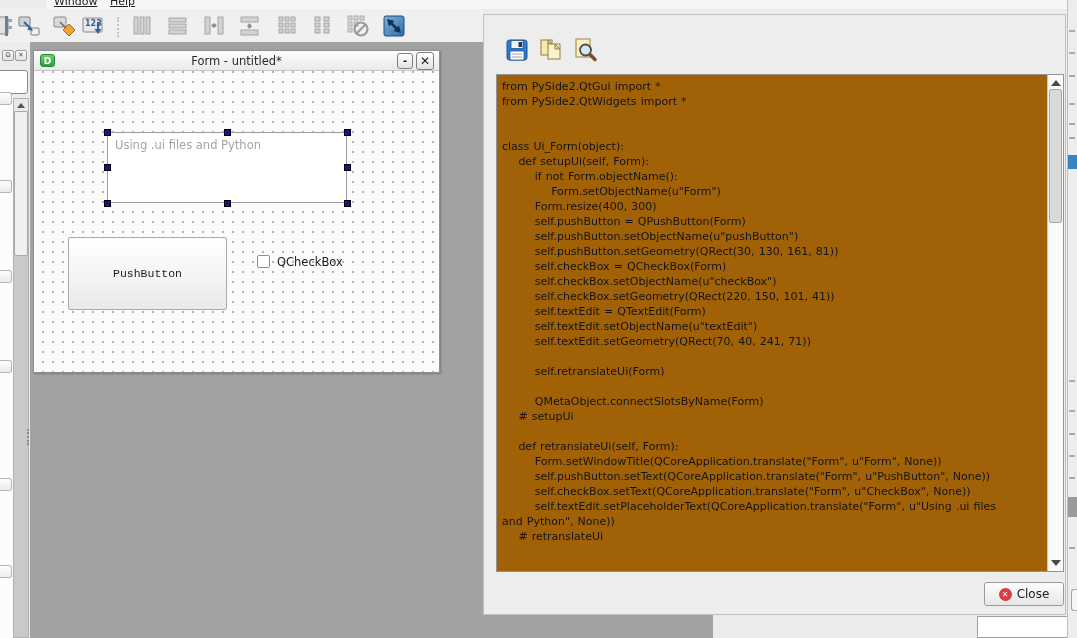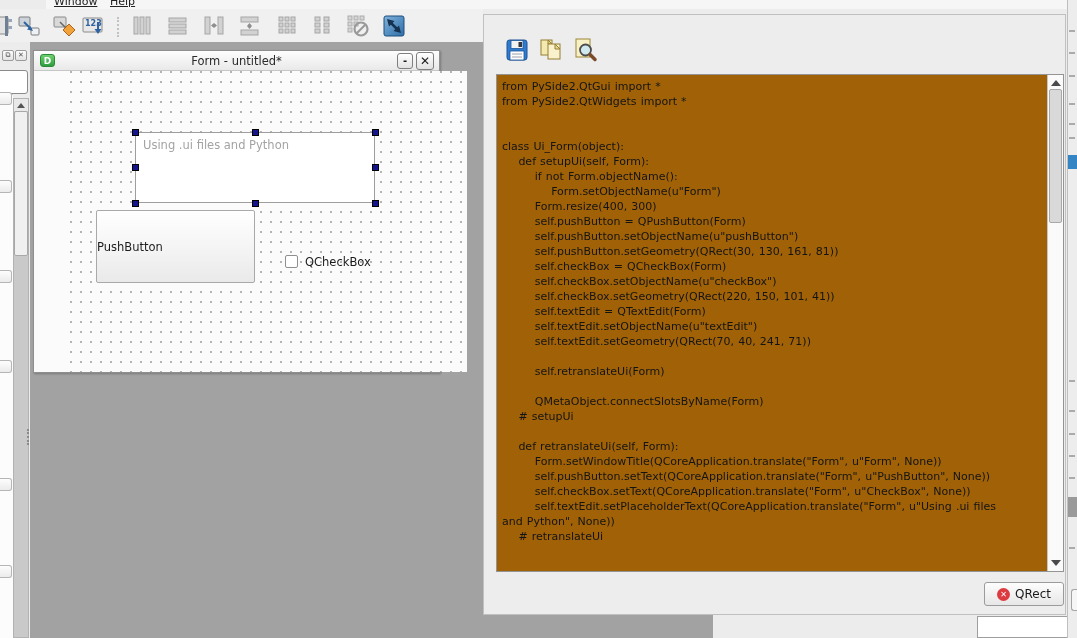--- a/index.html
+++ b/index.html
@@ -33,25 +33,25 @@
 
   
   .form-win { position:absolute; left:33px; top:50px; width:407px; height:323px; background:#fbfbfb; border:1px solid #8f8f8f; box-shadow:1px 1px 2px rgba(0,0,0,.25); z-index:2; }
   .form-title { position:absolute; left:0; top:0; width:100%; height:20px; background:linear-gradient(#fdfdfd,#e9e9e9); border-bottom:1px solid #c6c6c6; }
   .form-title .ttl { position:absolute; left:0; top:3px; width:100%; text-align:center; font-size:11.5px; color:#2a2a2a; }
   .d-icon { position:absolute; left:6px; top:3px; width:15px; height:13px; background:linear-gradient(#6fd06f,#2f9e3f); border:1px solid #2a8a36; border-radius:3px; color:#fff; font-size:9px; font-weight:bold; text-align:center; line-height:12px; }
   .win-btn { position:absolute; border:1px solid #7f7f7f; border-radius:3px; background:linear-gradient(#ffffff,#e2e2e2); text-align:center; color:#1a1a1a; }
   .min-btn { left:363px; top:2px; width:16px; height:16px; font-size:10px; font-weight:bold; line-height:13px; }
   .cls-btn { left:382px; top:1px; width:18px; height:18px; font-size:12px; font-weight:bold; line-height:16px; }
   .form-body { position:absolute; left:0; top:20px; width:405px; height:301px; background-color:#fbfbfb;
-      background-image:radial-gradient(circle, #b4b4b4 1px, transparent 1.3px); background-size:10px 10px; background-position:4px 6px;margin-left:28px; }
+      background-image:radial-gradient(circle, #b4b4b4 1px, transparent 1.3px); background-size:10px 10px; background-position:4px 6px; }
   .textedit { position:absolute; left:73px; top:61px; width:240px; height:71px; background:#fff; border:1px solid #9e9e9e; }
   .textedit .ph { padding:5px 7px; font-size:11.5px; color:#a3a3a3; }
   .handle { position:absolute; width:7px; height:7px; background:#14148c; border:1px solid #000; z-index:3; }
-  .pushbtn { position:absolute; left:34px; top:139px; width:159px; height:73px; background:linear-gradient(#ffffff,#f4f4f4 55%,#e9e9e9); border:1px solid #a9a9a9; border-radius:2px; display:flex; align-items:center; justify-content:flex-start; font-size:11.5px; color:#1c1c1c; }
+  .pushbtn { position:absolute; left:34px; top:166px; width:159px; height:73px; background:linear-gradient(#ffffff,#f4f4f4 55%,#e9e9e9); border:1px solid #a9a9a9; border-radius:2px; display:flex; align-items:center; justify-content:center; font-size:11.5px; color:#1c1c1c;font-family:Liberation Mono, monospace; }
   .chk-ind { position:absolute; left:223px; top:184px; width:13px; height:13px; background:#fff; border:1px solid #8f8f8f; border-radius:2px; }
   .chk-lbl { position:absolute; left:243px; top:184px; font-size:11.5px; color:#1c1c1c; }
 
   
   .dialog { position:absolute; left:483px; top:14px; width:583px; height:601px; background:#ededed; border:1px solid #c0c0c0; z-index:3; }
   .dlg-icon { position:absolute; cursor:pointer; }
   .code-box { position:absolute; left:12px; top:59px; width:568px; height:498px; background:#a16207; border:1px solid #949494; }
   .code-box pre { position:absolute; left:0; top:0; width:550px; height:496px; margin:0; padding:4px 2px 0 5px; font-family:"DejaVu Sans", sans-serif; font-size:11px; line-height:15px; color:#141414; white-space:pre-wrap; word-spacing:0.6px; overflow:hidden; }
   .vscroll { position:absolute; right:0; top:0; width:16px; height:496px; background:#fafafa; border-left:1px solid #c6c6c6; }
   .vscroll .up, .vscroll .dn { position:absolute; left:3px; width:0; height:0; border:5px solid transparent; }
@@ -323,21 +323,21 @@
     # retranslateUi</pre>
       <div class="vscroll">
         <div class="up"></div>
         <div class="thumb"></div>
         <div class="dn"></div>
       </div>
     </div>
 
     <div class="close-btn">
       <span class="red-circle">✕</span>
-      <span>QRect</span>
+      <span>Close</span>
     </div>
   </div>
 
   <div class="res-box2"></div>
 
   <div class="sliver">
     <div class="sl-dash" style="top:30px"></div>
     <div class="sl-dash" style="top:52px"></div>
     <div class="sl-dash" style="top:75px"></div>
     <div class="sl-dash" style="top:103px"></div>

